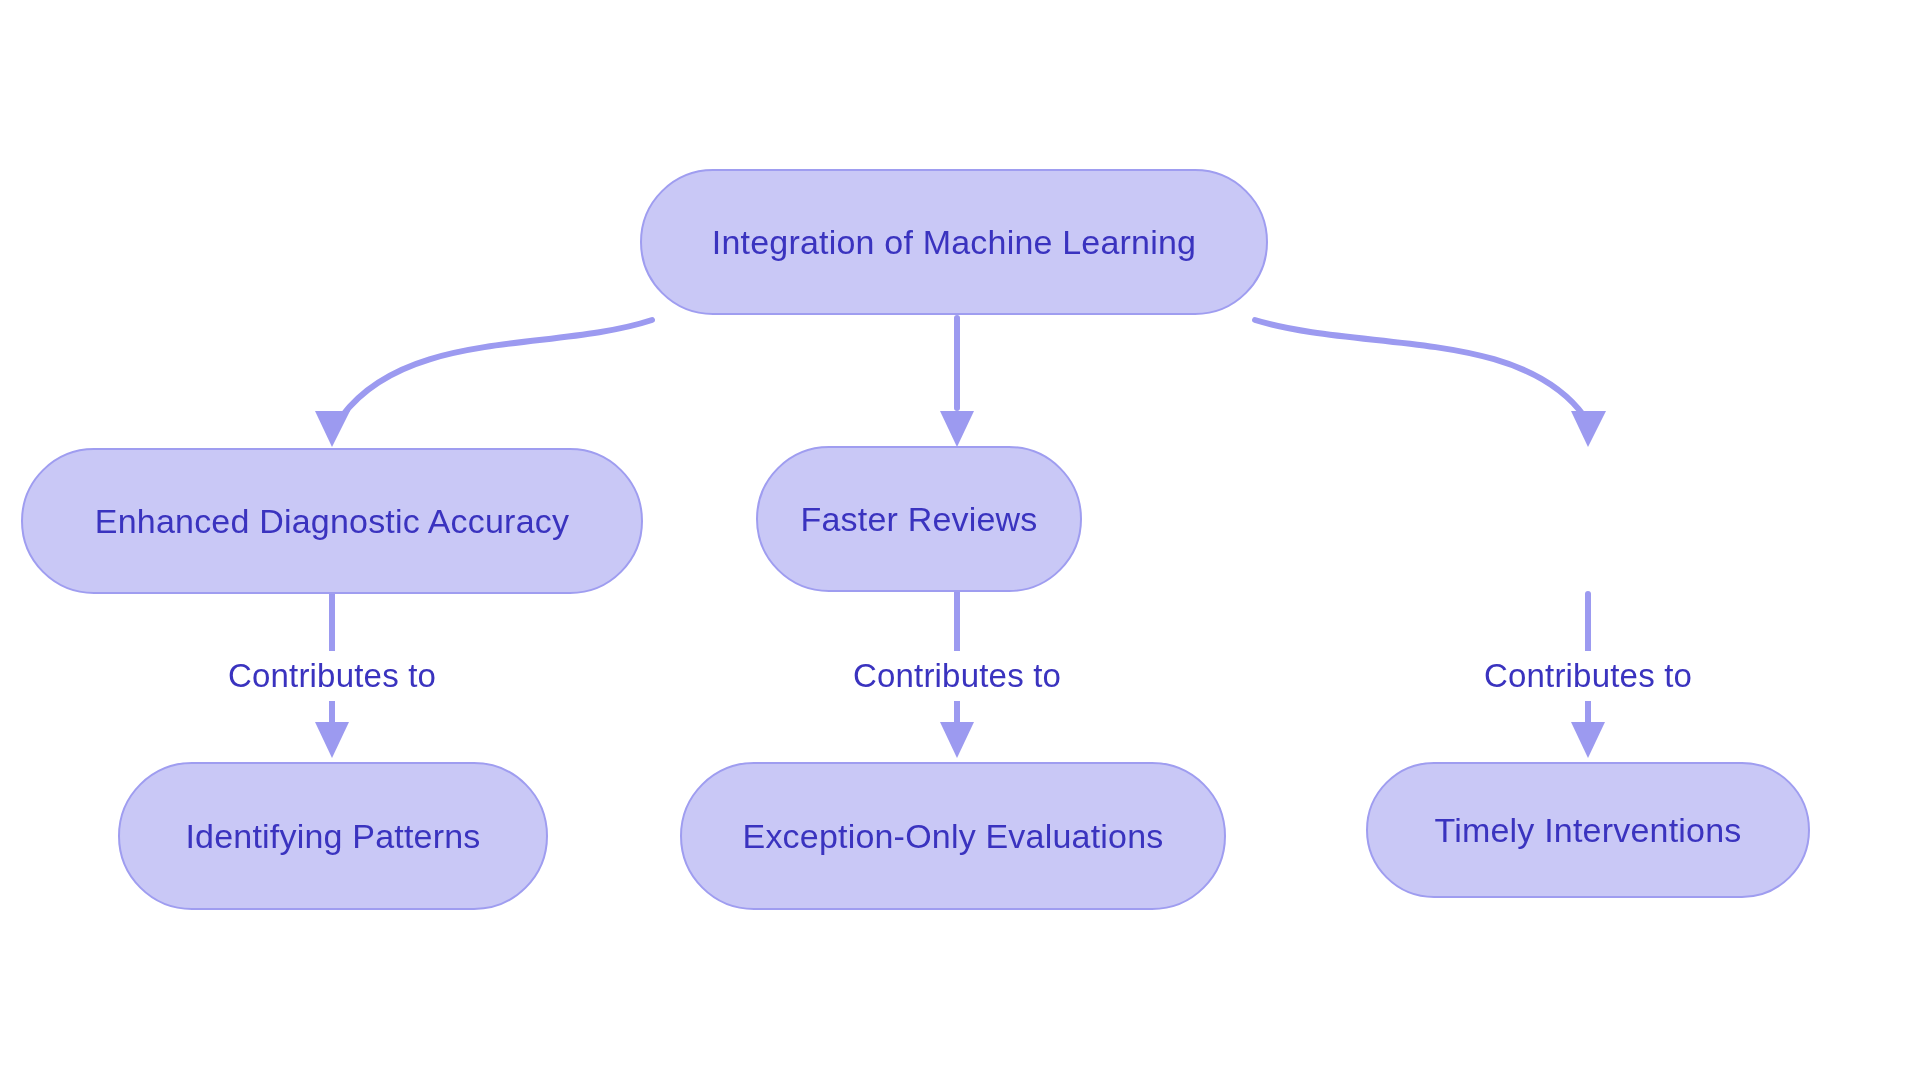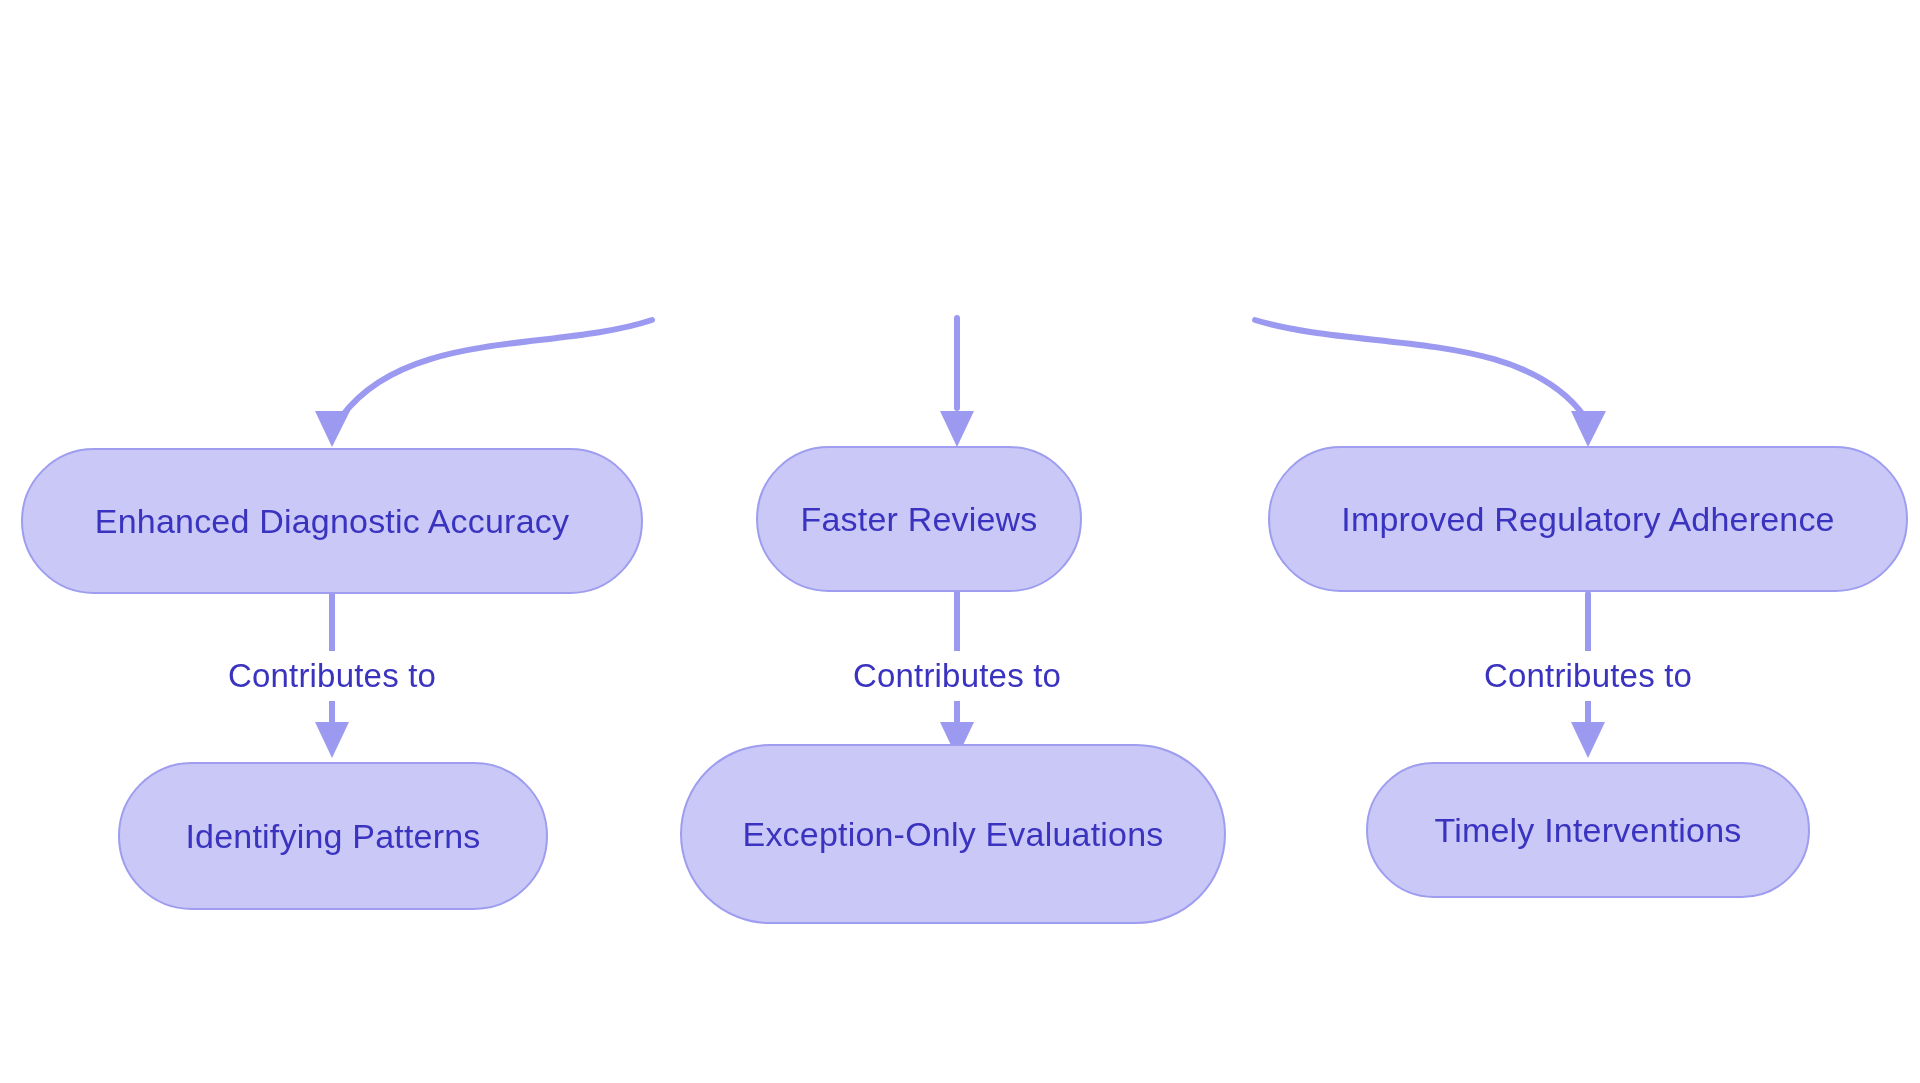--- a/index.html
+++ b/index.html
@@ -79,30 +79,30 @@
     <line class="edge-line" x1="332" y1="594" x2="332" y2="724"></line>
     <polygon class="arrow-head" points="315,722 349,722 332,758"></polygon>
 
     <line class="edge-line" x1="957" y1="592" x2="957" y2="724"></line>
     <polygon class="arrow-head" points="940,722 974,722 957,758"></polygon>
 
     <line class="edge-line" x1="1588" y1="594" x2="1588" y2="724"></line>
     <polygon class="arrow-head" points="1571,722 1605,722 1588,758"></polygon>
   </svg>
 
+  <div class="node" style="left:640px; top:169px; width:628px; height:146px;">Integration of Machine Learning</div>
 
   <div class="node" style="left:21px; top:448px; width:622px; height:146px;">Enhanced Diagnostic Accuracy</div>
 
   <div class="node" style="left:756px; top:446px; width:326px; height:146px;">Faster Reviews</div>
 
-  <div class="node" style="left:1268px; top:446px; width:640px; height:146px;">Improved Regulatory Adherence</div>
 
   <div class="node" style="left:118px; top:762px; width:430px; height:148px;">Identifying Patterns</div>
 
-  <div class="node" style="left:680px; top:744px; width:546px; height:180px;">Exception-Only Evaluations</div>
+  <div class="node" style="left:680px; top:762px; width:546px; height:148px;">Exception-Only Evaluations</div>
 
   <div class="node" style="left:1366px; top:762px; width:444px; height:136px;">Timely Interventions</div>
 
   <span class="edge-label" style="left:332px; top:676px;">Contributes to</span>
 
   <span class="edge-label" style="left:957px; top:676px;">Contributes to</span>
 
   <span class="edge-label" style="left:1588px; top:676px;">Contributes to</span>
 
 </div>

